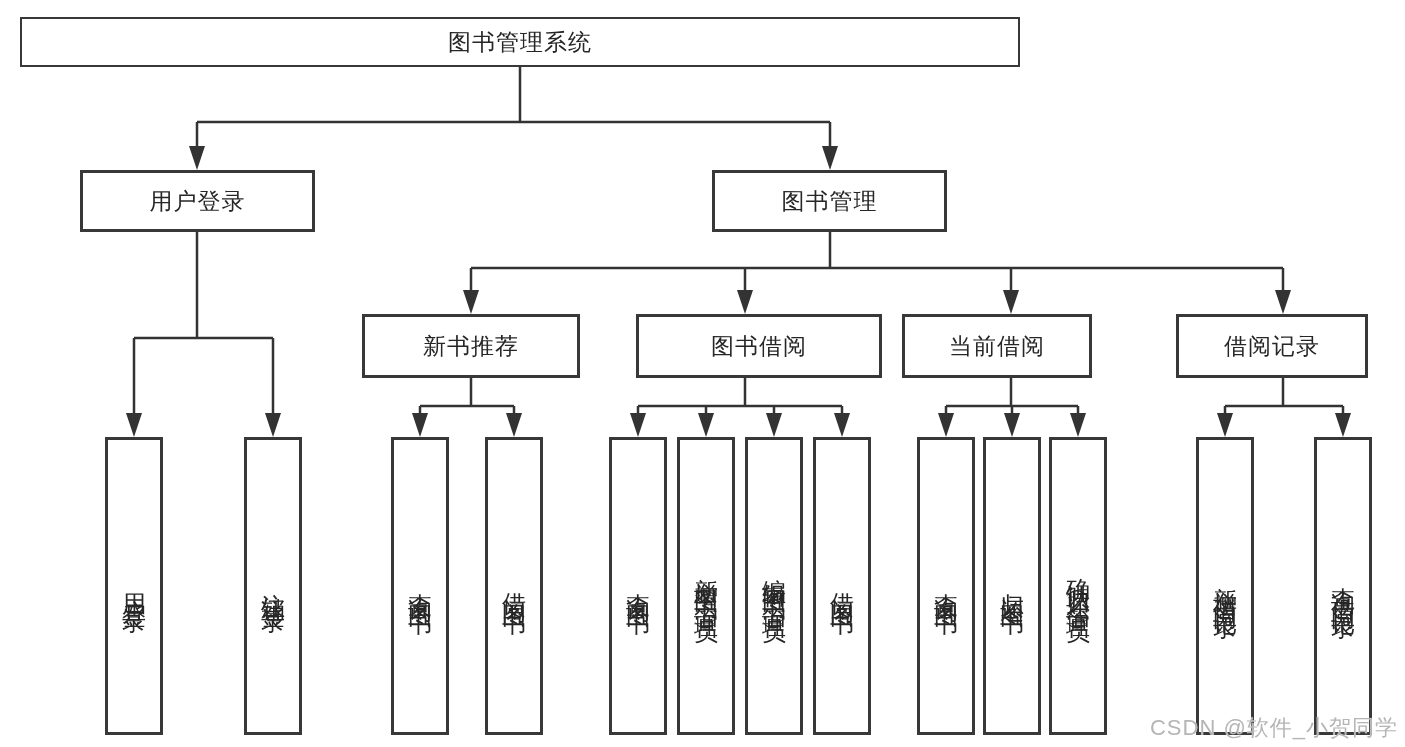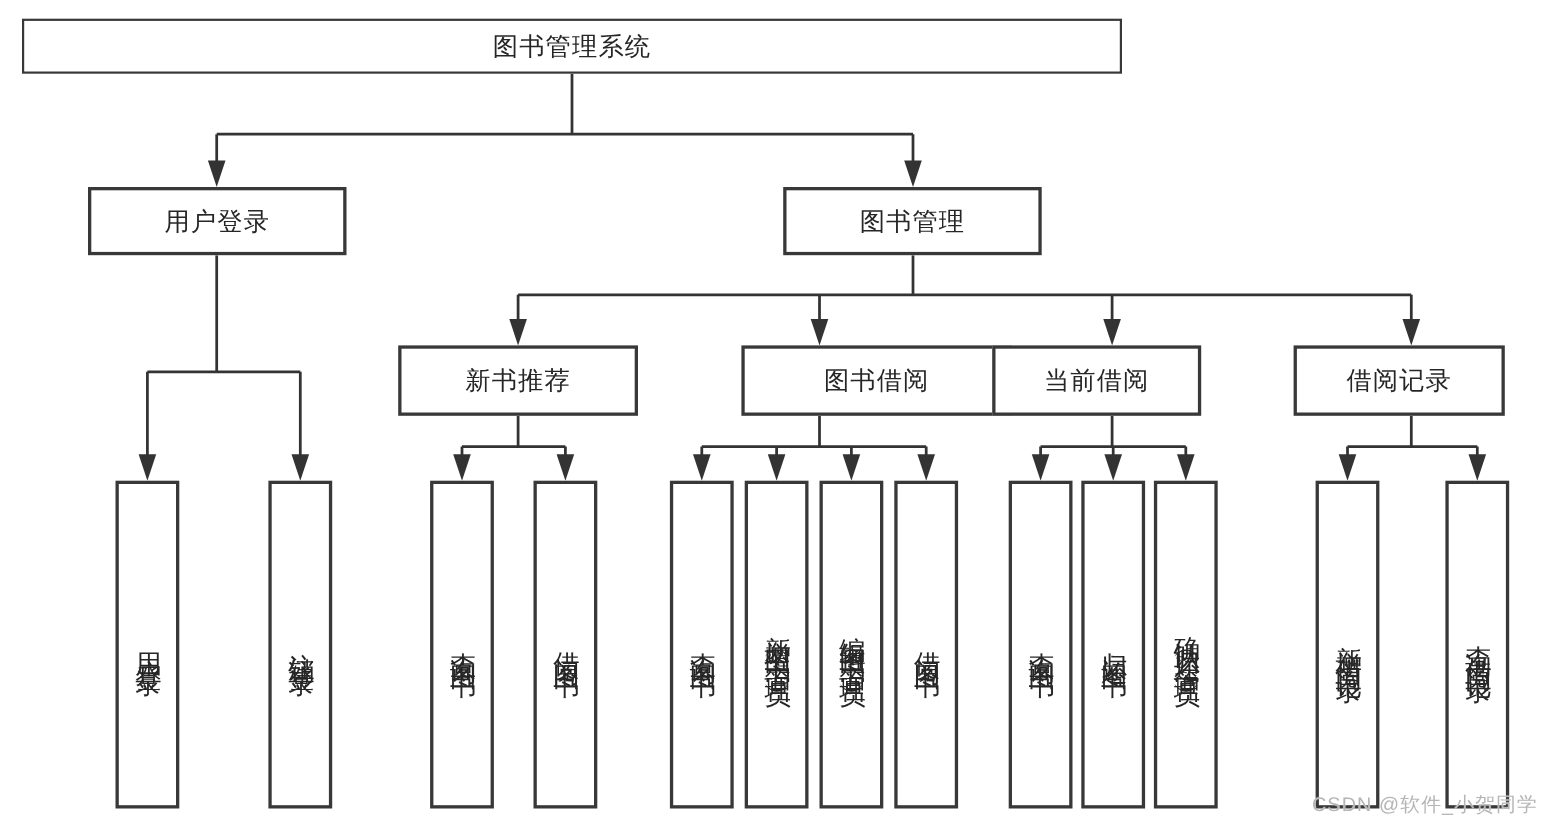--- a/index.html
+++ b/index.html
@@ -35,21 +35,21 @@
     letter-spacing: 6px;
     font-size: 24px;
     line-height: 1;
     max-height: 288px;
     white-space: nowrap;
   }
   .watermark {
     position: absolute;
     right: 7px;
     bottom: 4px;
-    font-size: 18px;
+    font-size: 22px;
     color: #b5b5b5;
     text-shadow: 0 0 1px #ffffff;
     letter-spacing: 1px;
   }
 </style>
 </head>
 <body>
 
 <div class="stage">
 
@@ -103,21 +103,21 @@
   <div class="box" style="left:80px;top:170px;width:235px;height:62px">
     <span>用户登录</span>
   </div>
   <div class="box" style="left:362px;top:314px;width:218px;height:64px">
     <span>新书推荐</span>
   </div>
 
   <div class="box" style="left:712px;top:170px;width:235px;height:62px">
     <span>图书管理</span>
   </div>
-  <div class="box" style="left:674px;top:314px;width:246px;height:64px">
+  <div class="box" style="left:636px;top:314px;width:246px;height:64px">
     <span>图书借阅</span>
   </div>
   <div class="box" style="left:902px;top:314px;width:190px;height:64px">
     <span>当前借阅</span>
   </div>
   <div class="box" style="left:1176px;top:314px;width:192px;height:64px">
     <span>借阅记录</span>
   </div>
 
   <div class="box leaf" style="left:105px;top:437px;width:58px;height:298px">

